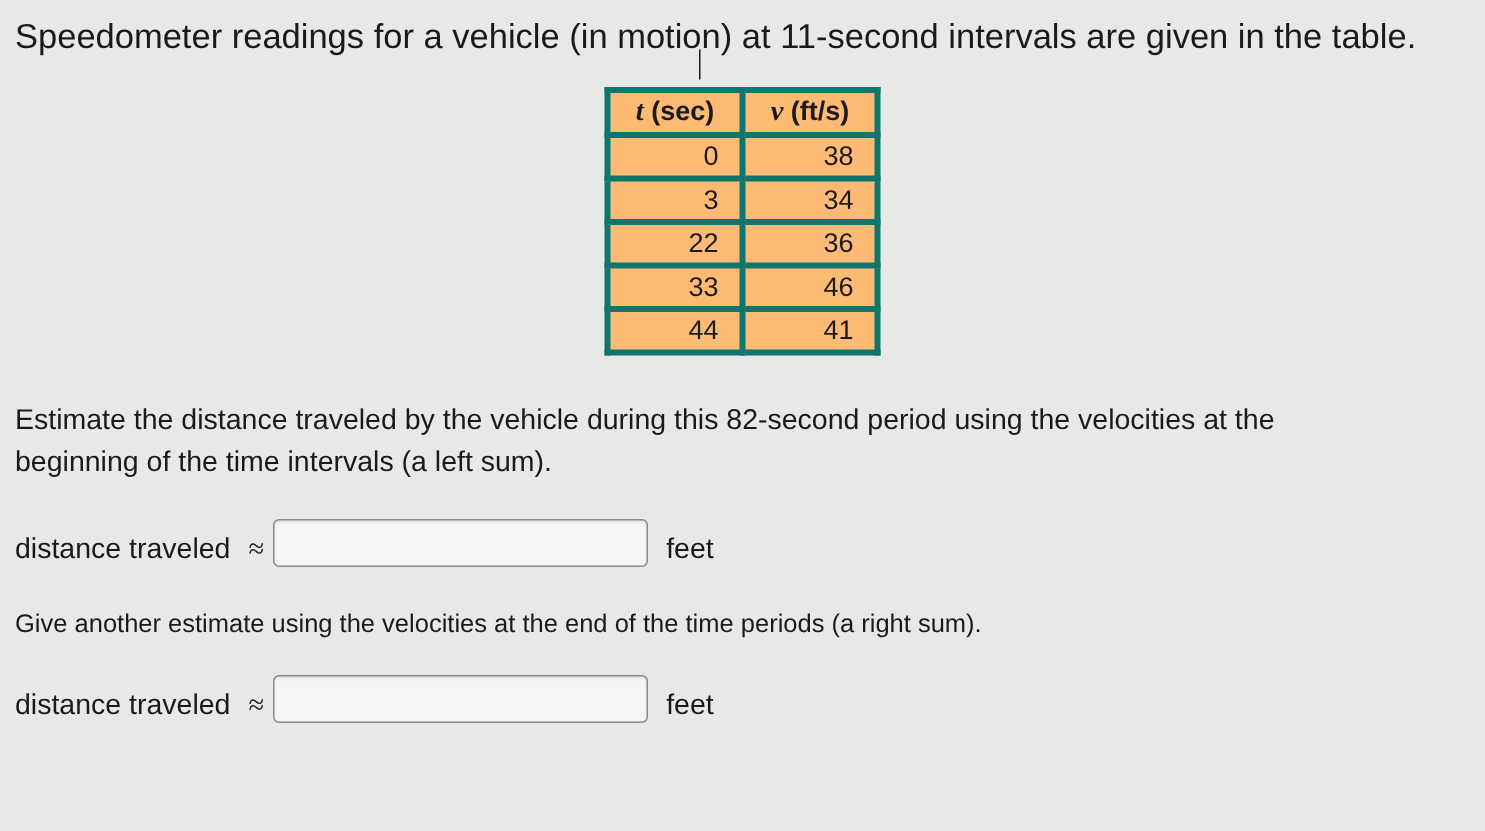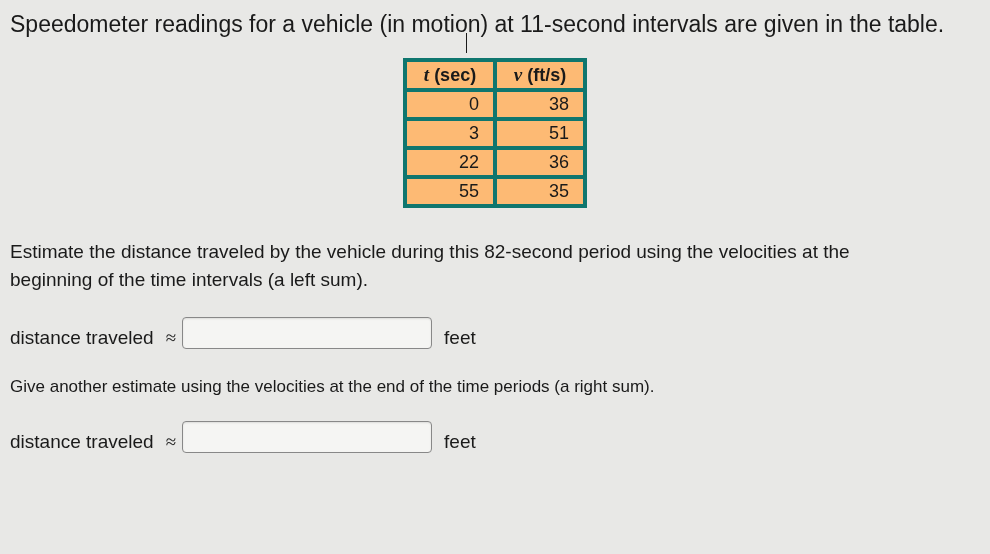--- a/index.html
+++ b/index.html
@@ -109,29 +109,33 @@
       <th><span class="var">v</span><span> (ft/s)</span></th>
     </tr>
   </thead>
   <tbody>
     <tr>
       <td>0</td>
       <td>38</td>
     </tr>
     <tr>
       <td>3</td>
-      <td>51</td>
+      <td>34</td>
     </tr>
     <tr>
       <td>22</td>
       <td>36</td>
     </tr>
     <tr>
-      <td>55</td>
-      <td>35</td>
+      <td>33</td>
+      <td>46</td>
+    </tr>
+    <tr>
+      <td>44</td>
+      <td>41</td>
     </tr>
   </tbody>
 </table>
 
 <div class="prompt-text">
   <span>Estimate the distance traveled by the vehicle during this 82-second period using the velocities at the </span><br>
   <span class="italic">beginning</span><span> of the time intervals (a left sum).</span>
 </div>
 
 <div class="answer-row">

